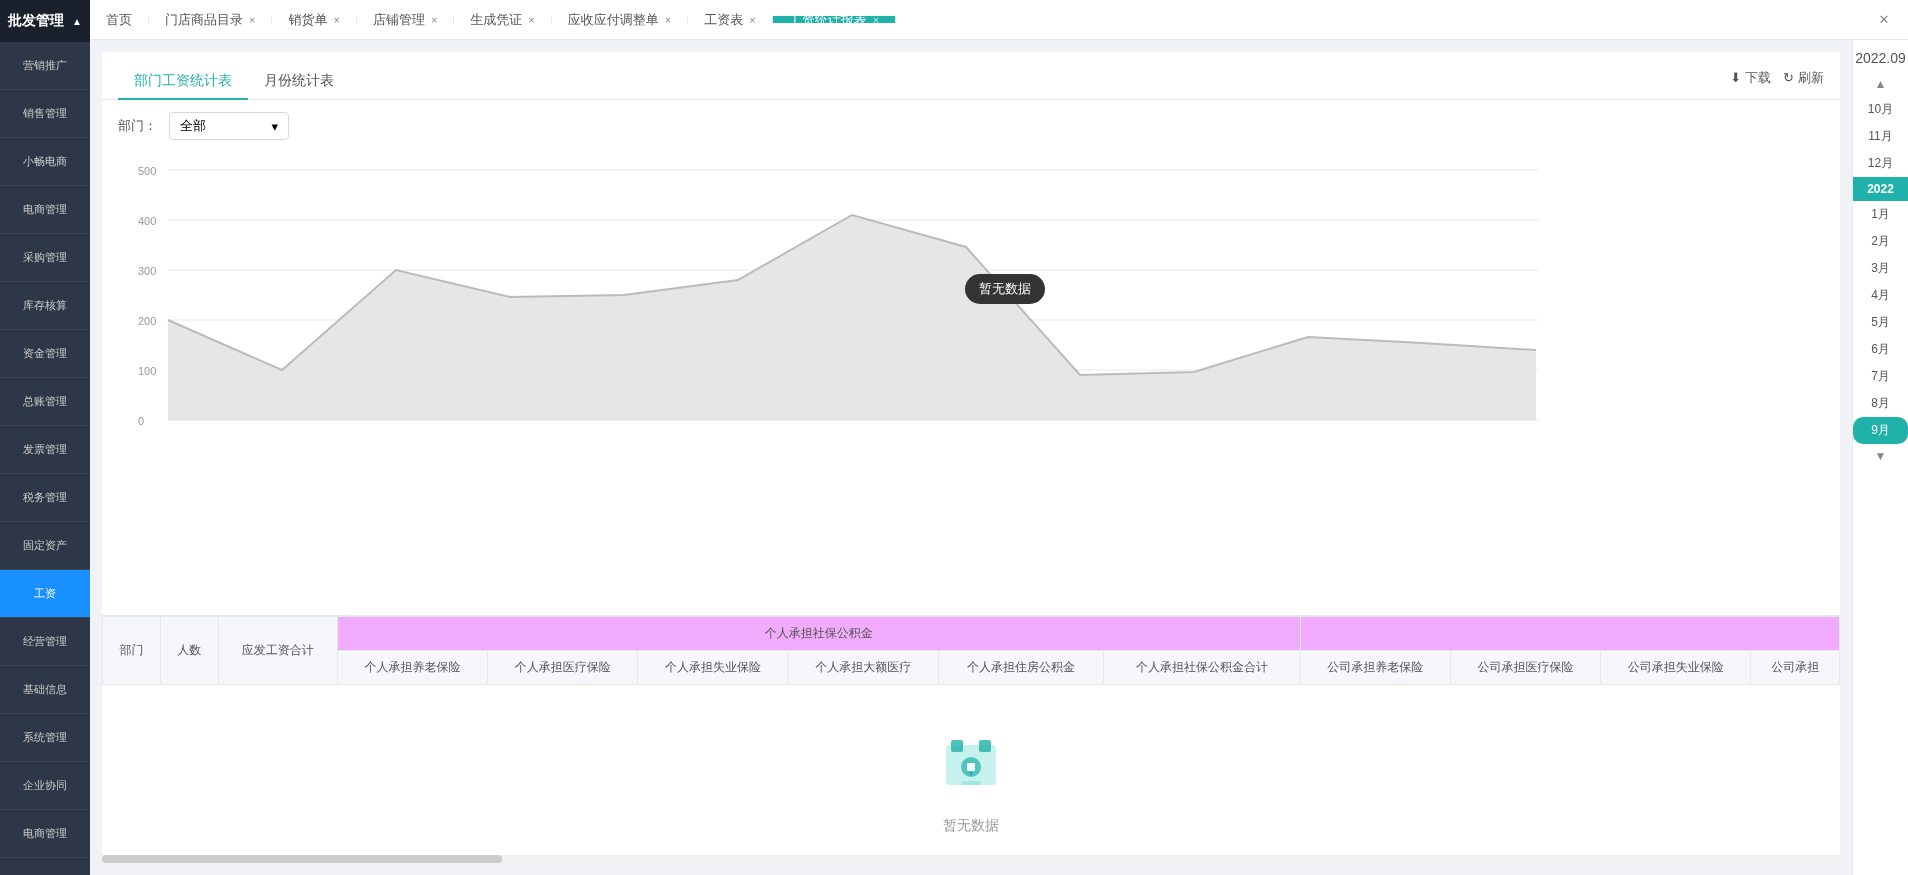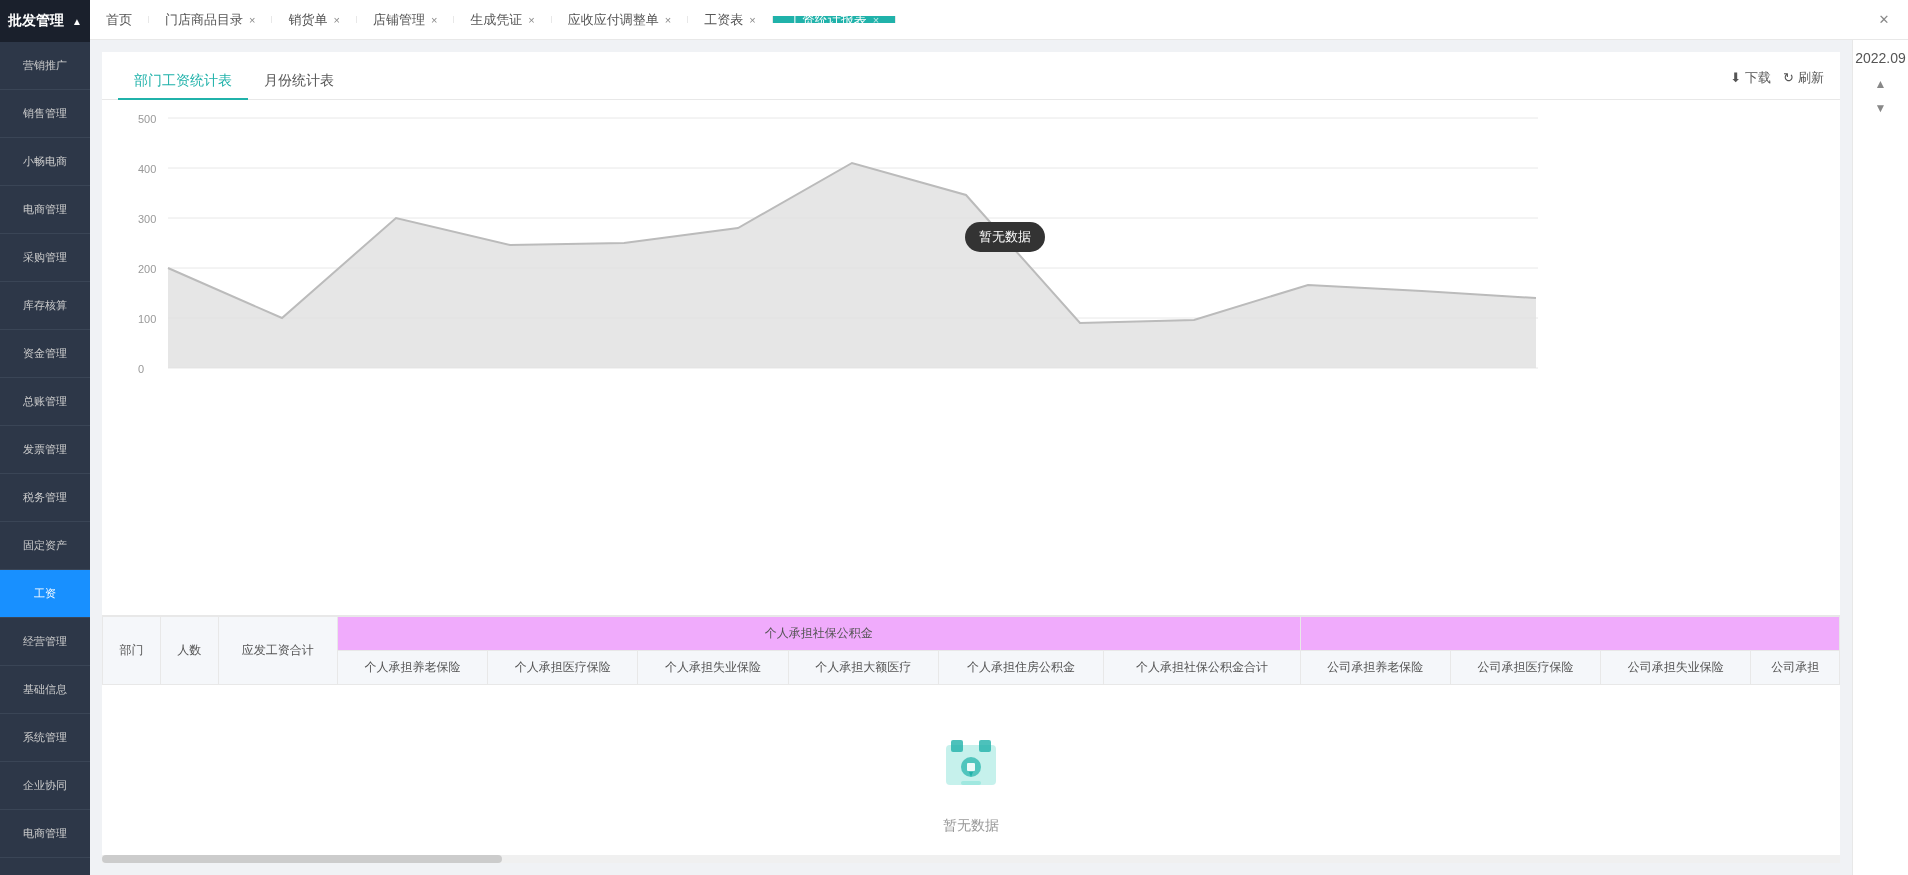--- a/index.html
+++ b/index.html
@@ -383,20 +383,27 @@
             <span>⬇</span>
             <span>下载</span>
           </div>
           <div class="btn-action">
             <span>↻</span>
             <span>刷新</span>
           </div>
         </div>
       </div>
 
+      <div class="filter-bar">
+        <span class="filter-label">部门：</span>
+        <div class="filter-select">
+          <span>全部</span>
+          <span>▾</span>
+        </div>
+      </div>
 
       <div class="chart-area">
         <div class="chart-svg-wrap">
           <svg width="100%" height="300">
 
             <text x="20" y="15" font-size="11" fill="#999">500</text>
             <text x="20" y="65" font-size="11" fill="#999">400</text>
             <text x="20" y="115" font-size="11" fill="#999">300</text>
             <text x="20" y="165" font-size="11" fill="#999">200</text>
             <text x="20" y="215" font-size="11" fill="#999">100</text>
@@ -466,16 +473,31 @@
           <div class="scrollbar-thumb" style="left:0;width:400px;"></div>
         </div>
       </div>
     </div>
 
     <div class="date-panel">
       <div class="date-panel-header">
         <span>2022.09</span>
       </div>
       <div class="date-panel-nav">▲</div>
+      <div id="date-months" style="width:100%;">
+          <div class="date-month">10月</div>
+          <div class="date-month">11月</div>
+          <div class="date-month">12月</div>
+          <div class="date-year">2022</div>
+          <div class="date-month">1月</div>
+          <div class="date-month">2月</div>
+          <div class="date-month">3月</div>
+          <div class="date-month">4月</div>
+          <div class="date-month">5月</div>
+          <div class="date-month">6月</div>
+          <div class="date-month">7月</div>
+          <div class="date-month">8月</div>
+          <div class="date-month highlighted">9月</div>
+        </div>
       <div class="date-panel-nav">▼</div>
     </div>
   </div>
 </div>
 
 </body></html>

